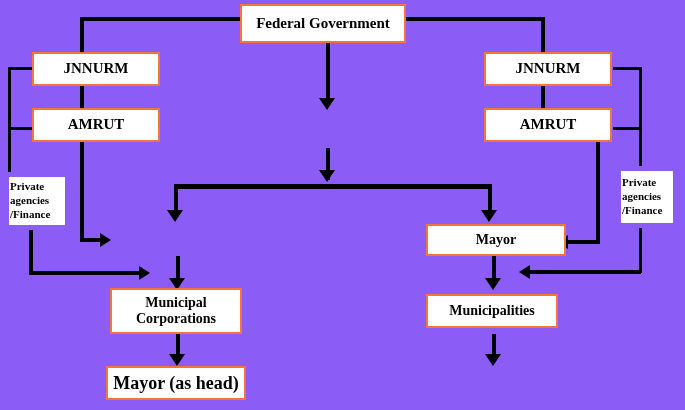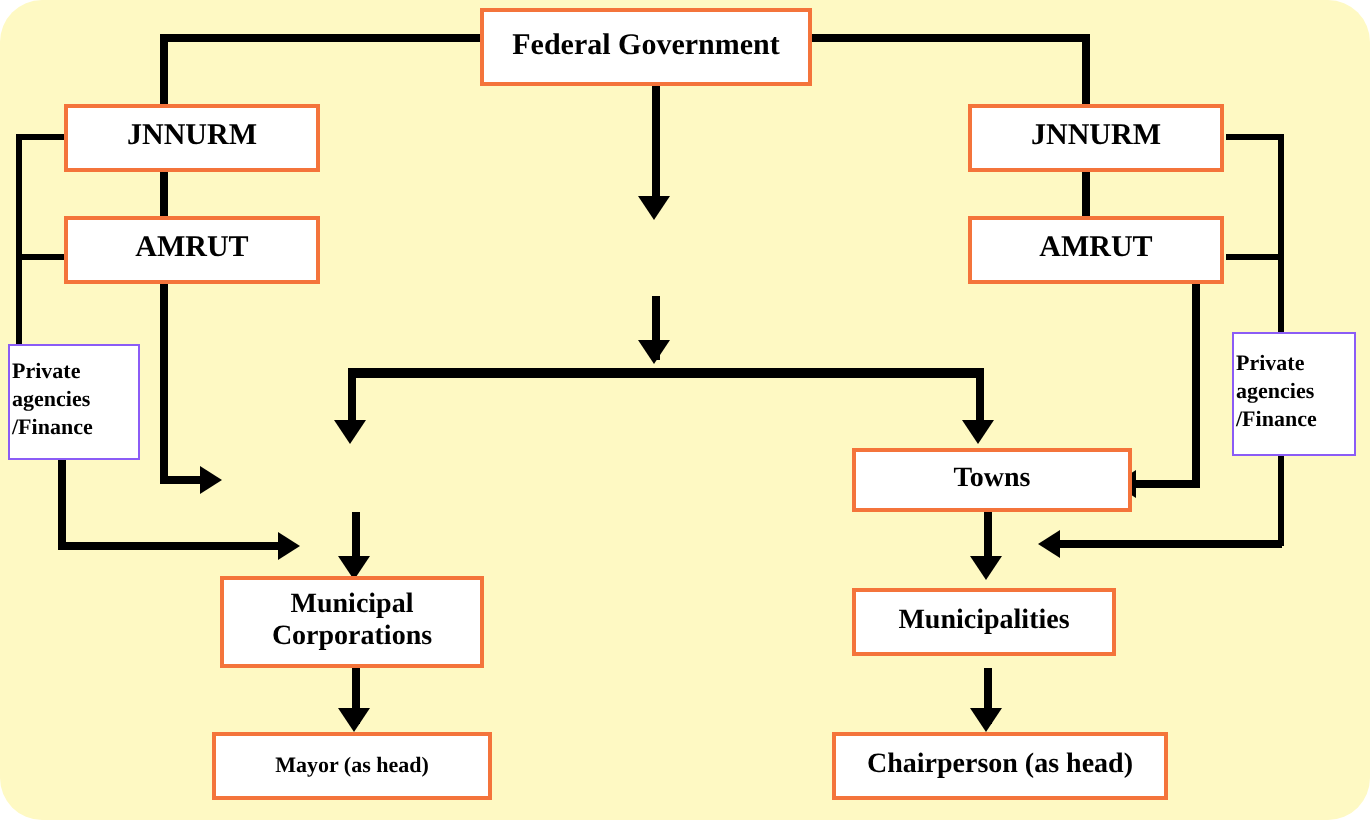--- a/index.html
+++ b/index.html
@@ -1,34 +1,34 @@
 <!DOCTYPE html>
 <html><head>
 <meta charset="utf-8">
 <style>
   html,body{margin:0;padding:0;background:#ffffff;}
   body{font-family:"Liberation Serif", serif;}
-  #diagram{position:relative;width:685px;height:410px;background:#fef9c3;overflow:hidden;border-radius:21px;}
+  #diagram{position:relative;width:685px;height:410px;background:#8b5cf6;overflow:hidden;}
 
   .node{
     position:absolute;
     box-sizing:border-box;
     border:2px solid #F4743B;
     background:#ffffff;
     display:flex;
     align-items:center;
     justify-content:center;
     text-align:center;
     font-weight:bold;
     color:#000000;
     line-height:1.15;
     z-index:5;
   }
   .node.black{
-    border:1px solid #8b5cf6;
+    border:5px solid #8b5cf6;
     justify-content:flex-start;
     text-align:left;
     padding-left:1px;
     line-height:1.25;
   }
   .node .lbl{display:block;white-space:pre-line;}
 
   
   .ln{position:absolute;background:#000000;z-index:2;}
   .ln.h{height:4px;}
@@ -134,33 +134,30 @@
   </div>
 
   <div class="node black" style="left:616px;top:166px;width:62px;height:62px;font-size:11px;">
     <span class="lbl">Private
 agencies
 /Finance</span>
   </div>
 
 
   <div class="node" style="left:426px;top:224px;width:140px;height:32px;font-size:14px;">
-    <span class="lbl">Towns</span>
+    <span class="lbl">Mayor</span>
   </div>
 
   <div class="node" style="left:426px;top:294px;width:132px;height:34px;font-size:14px;">
     <span class="lbl">Municipalities</span>
   </div>
 
   <div class="node" style="left:110px;top:288px;width:132px;height:46px;font-size:14px;">
     <span class="lbl">Municipal
 Corporations</span>
   </div>
 
-  <div class="node" style="left:106px;top:366px;width:140px;height:34px;font-size:11px;">
+  <div class="node" style="left:106px;top:366px;width:140px;height:34px;font-size:18px;">
     <span class="lbl">Mayor (as head)</span>
   </div>
 
-  <div class="node" style="left:416px;top:366px;width:168px;height:34px;font-size:14px;">
-    <span class="lbl">Chairperson (as head)</span>
-  </div>
 
 </div>
 
 </body></html>

